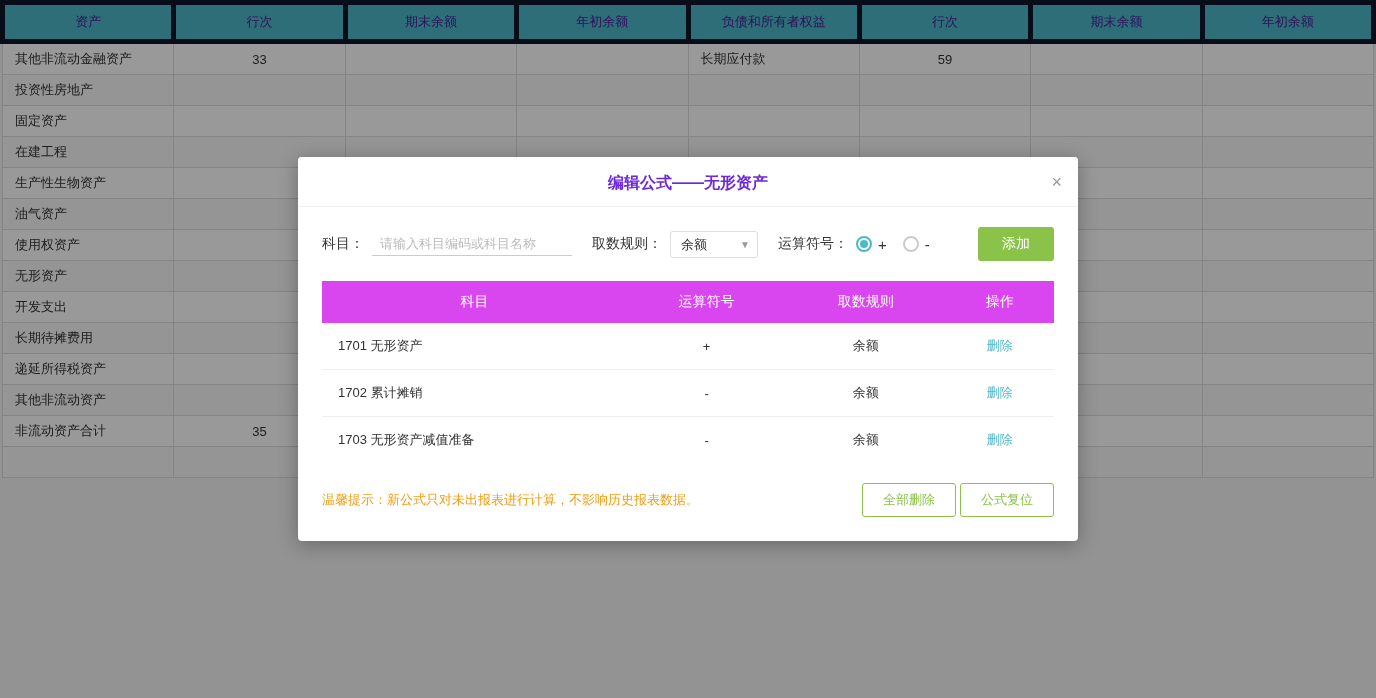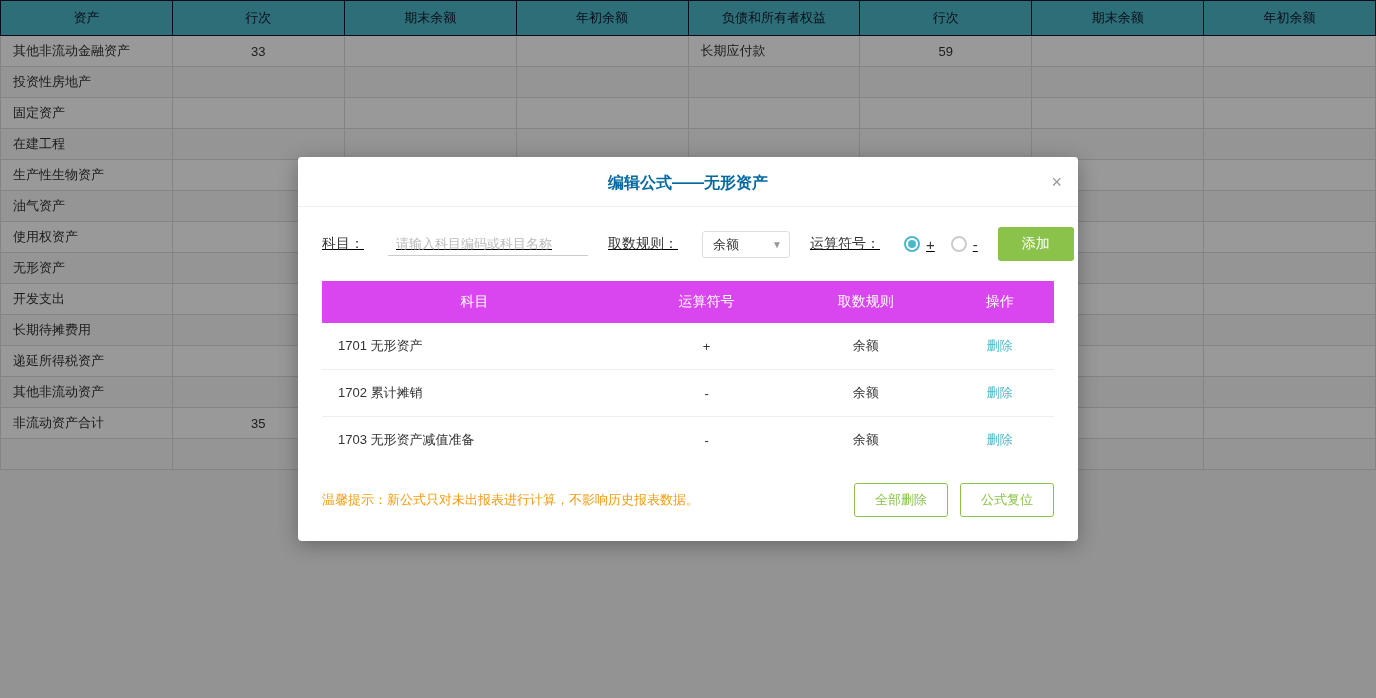--- a/index.html
+++ b/index.html
@@ -23,24 +23,24 @@
     }
 
     .bg-table {
       width: 100%;
       border-collapse: collapse;
       table-layout: fixed;
     }
 
     .bg-table th {
       background: #4db8c8;
-      color: #0f172a;
+      color: #4c1d95;
       padding: 8px 4px;
       text-align: center;
-      border: 1px solid #0f172a;
+      border: 5px solid #0f172a;
       font-weight: normal;
       font-size: 13px;
     }
 
     .bg-table td {
       padding: 6px 8px;
       border: 1px solid #ddd;
       text-align: center;
       color: #333;
       font-size: 13px;
@@ -82,21 +82,21 @@
       padding: 16px 20px 12px;
       border-bottom: 1px solid #eee;
       display: flex;
       align-items: center;
       justify-content: center;
       position: relative;
     }
 
     .modal-title {
       font-size: 16px;
-      color: #0369a1;
+      color: #6d28d9;
       font-weight: bold;
     }
 
     .modal-close {
       position: absolute;
       right: 16px;
       top: 50%;
       transform: translateY(-50%);
       font-size: 18px;
       color: #999;
@@ -110,22 +110,21 @@
     .form-row {
       display: flex;
       align-items: center;
       padding: 20px 24px;
       gap: 20px;
     }
 
     .form-group {
       display: flex;
       align-items: center;
-      gap: 24px;
-      text-decoration: underline;
+      gap: 8px;
     }
 
     .form-label {
       color: #333;
       white-space: nowrap;
       font-size: 14px;
     }
 
     .form-input {
       border: none;
@@ -278,21 +277,21 @@
       justify-content: space-between;
     }
 
     .footer-tip {
       font-size: 13px;
       color: #f39c12;
     }
 
     .footer-btns {
       display: flex;
-      gap: 12px;
+      gap: 4px;
     }
 
     .btn-outline {
       background: #fff;
       border: 1px solid #8bc34a;
       color: #8bc34a;
       border-radius: 3px;
       padding: 7px 20px;
       font-size: 13px;
       cursor: pointer;

